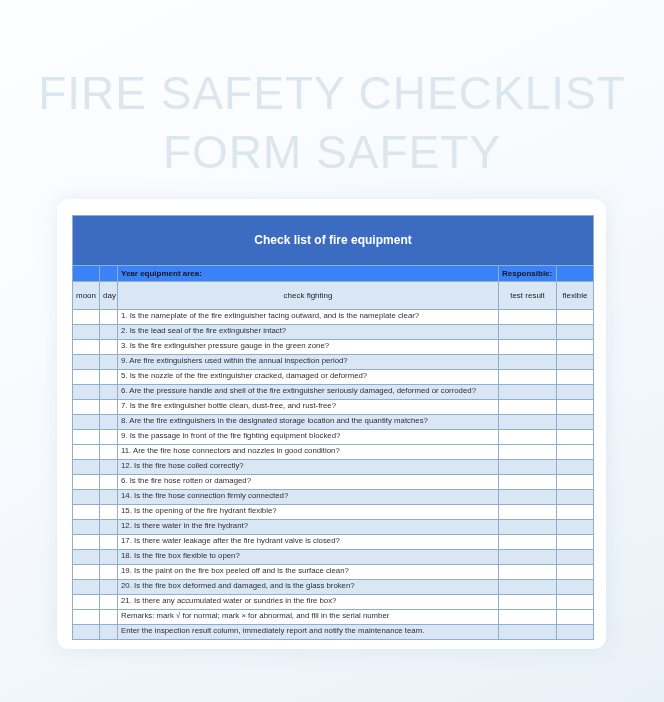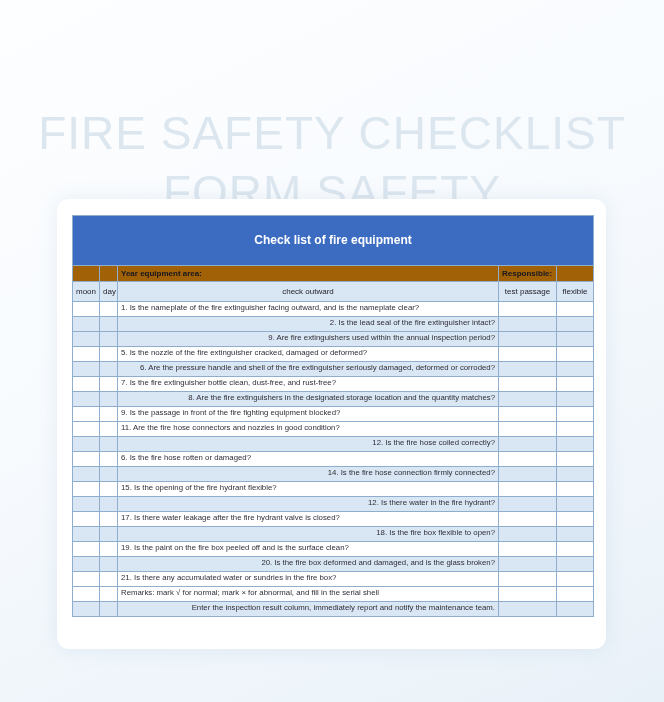--- a/index.html
+++ b/index.html
@@ -18,21 +18,20 @@
   }
   .watermark{
     position:absolute;top:64px;left:0;width:664px;
     text-align:center;
     color:var(--watermark);
     font-size:46px;
     font-weight:300;
     letter-spacing:1px;
     line-height:1.28;
     user-select:none;
-    margin-top:40px;
   }
   .card{
     position:absolute;left:57px;top:199px;width:549px;height:450px;
     background:#ffffff;border-radius:12px;
     box-shadow:0 0 20px rgba(140,170,200,0.18);
   }
   table.checklist{
     position:absolute;left:72px;top:215px;width:521px;
     border-collapse:collapse;table-layout:fixed;
     background:#ffffff;
@@ -48,28 +47,28 @@
   }
   tr.title-row td{
     background:var(--title-bg);
     color:#ffffff;
     font-size:12px;
     font-weight:bold;
     text-align:center;
     height:22px;
     padding:16px;
   }
-  tr.subheader-row td{height:16px;background:#a16207;}
+  tr.subheader-row td{height:16px;background:#3b82f6;}
   tr.subheader-row td.bold{font-weight:bold;font-size:8px;color:#16161f;}
   tr.colheader-row td{
-    height:20px;background:var(--row-alt);
+    height:28px;background:var(--row-alt);
     text-align:center;font-size:8px;color:#23232d;
   }
   tr.data-row td{height:15px;background:#ffffff;}
-  tr.data-row.alt td{background:var(--row-alt);text-align:right;}
+  tr.data-row.alt td{background:var(--row-alt);}
   td.c-content{text-align:left;}
   td.c-moon,td.c-day,td.c-test,td.c-checker{text-align:center;}
 </style>
 </head>
 <body>
 
 <div class="watermark">
   <div>FIRE SAFETY CHECKLIST</div>
   <div>FORM SAFETY</div>
 </div>
@@ -91,37 +90,44 @@
     <tr class="subheader-row">
       <td class="c-moon"></td>
       <td class="c-day"></td>
       <td class="c-content bold">Year equipment area:</td>
       <td class="bold">Responsible:</td>
       <td class="c-checker"></td>
     </tr>
     <tr class="colheader-row">
       <td>moon</td>
       <td>day</td>
-      <td>check outward</td>
-      <td>test passage</td>
+      <td>check fighting</td>
+      <td>test result</td>
       <td>flexible</td>
     </tr>
   </tbody>
   <tbody>
       <tr class="data-row">
     <td class="c-moon"></td>
     <td class="c-day"></td>
     <td class="c-content">1. Is the nameplate of the fire extinguisher facing outward, and is the nameplate clear?</td>
     <td class="c-test"></td>
     <td class="c-checker"></td>
   </tr>
       <tr class="data-row alt">
     <td class="c-moon"></td>
     <td class="c-day"></td>
     <td class="c-content">2. Is the lead seal of the fire extinguisher intact?</td>
+    <td class="c-test"></td>
+    <td class="c-checker"></td>
+  </tr>
+      <tr class="data-row">
+    <td class="c-moon"></td>
+    <td class="c-day"></td>
+    <td class="c-content">3. Is the fire extinguisher pressure gauge in the green zone?</td>
     <td class="c-test"></td>
     <td class="c-checker"></td>
   </tr>
       <tr class="data-row alt">
     <td class="c-moon"></td>
     <td class="c-day"></td>
     <td class="c-content">9. Are fire extinguishers used within the annual inspection period?</td>
     <td class="c-test"></td>
     <td class="c-checker"></td>
   </tr>
@@ -235,21 +241,21 @@
     <td class="c-day"></td>
     <td class="c-content">21. Is there any accumulated water or sundries in the fire box?</td>
     <td class="c-test"></td>
     <td class="c-checker"></td>
   </tr>
     </tbody>
   <tbody>
     <tr class="data-row">
       <td class="c-moon"></td>
       <td class="c-day"></td>
-      <td class="c-content">Remarks: mark √ for normal; mark × for abnormal, and fill in the serial shell</td>
+      <td class="c-content">Remarks: mark √ for normal; mark × for abnormal, and fill in the serial number</td>
       <td class="c-test"></td>
       <td class="c-checker"></td>
     </tr>
     <tr class="data-row alt">
       <td class="c-moon"></td>
       <td class="c-day"></td>
       <td class="c-content">Enter the inspection result column, immediately report and notify the maintenance team.</td>
       <td class="c-test"></td>
       <td class="c-checker"></td>
     </tr>

